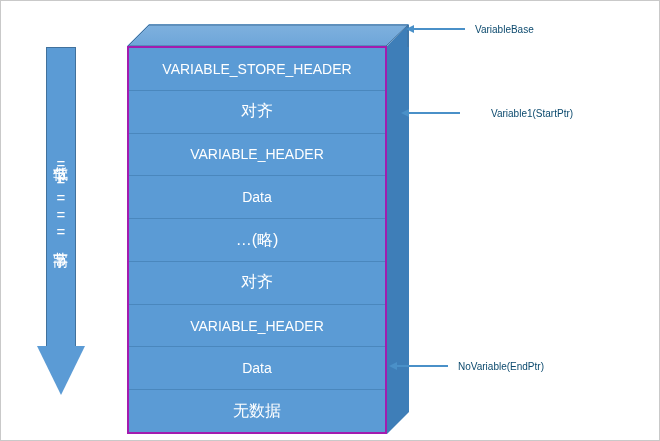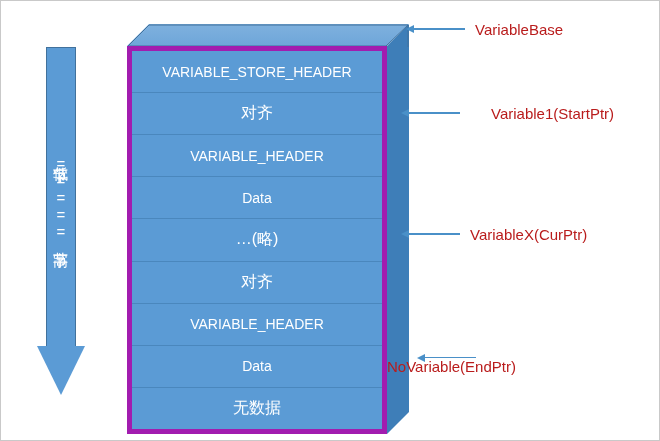--- a/index.html
+++ b/index.html
@@ -113,21 +113,21 @@
     background: #3e7eb8;
     clip-path: polygon(0 22px, 22px 0, 22px 388px, 0 410px);
   }
   #memory-block .front-face {
     position: absolute;
     left: 0;
     top: 22px;
     width: 260px;
     height: 388px;
     background: #5b9bd5;
-    border: 5px solid #a21caf;
+    border: 2px solid #a21caf;
     box-sizing: border-box;
     display: flex;
     flex-direction: column;
     justify-content: center;
   }
   #memory-block .row {
     flex: 1 1 0;
     display: flex;
     align-items: center;
     justify-content: center;
@@ -162,22 +162,22 @@
     left: -7px;
     top: -3px;
     width: 0;
     height: 0;
     border-top: 4px solid transparent;
     border-bottom: 4px solid transparent;
     border-right: 8px solid #4a90c8;
   }
   .callout .callout-label {
     margin-left: 10px;
-    font-size: 15px;
-    color: #b91c1c;
+    font-size: 10px;
+    color: #0c4a6e;
     white-space: nowrap;
     text-align: right;
   }
 </style>
 </head>
 <body>
 
 <div id="canvas">
 
   <div id="byte-order-arrow">
@@ -214,27 +214,21 @@
     <div class="callout-label">VariableBase</div>
   </div>
 
   <div class="callout" style="left:400px; top:103px;gap:21px;">
     <div class="arrow-line">
       <div class="arrow-head"></div>
     </div>
     <div class="callout-label">Variable1(StartPtr)</div>
   </div>
 
-  <div class="callout" style="left:400px; top:224px;">
+
+  <div class="callout" style="left:388px; top:356px;">
     <div class="arrow-line">
       <div class="arrow-head"></div>
     </div>
-    <div class="callout-label">VariableX(CurPtr)</div>
-  </div>
-
-  <div class="callout" style="left:376px; top:356px;flex-direction:column;">
-    <div class="arrow-line">
-      <div class="arrow-head"></div>
-    </div>
     <div class="callout-label">NoVariable(EndPtr)</div>
   </div>
 
 </div>
 
 </body></html>

